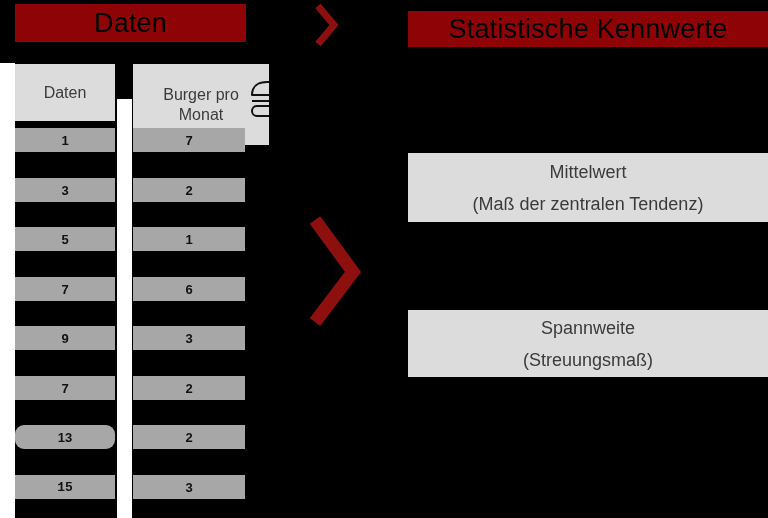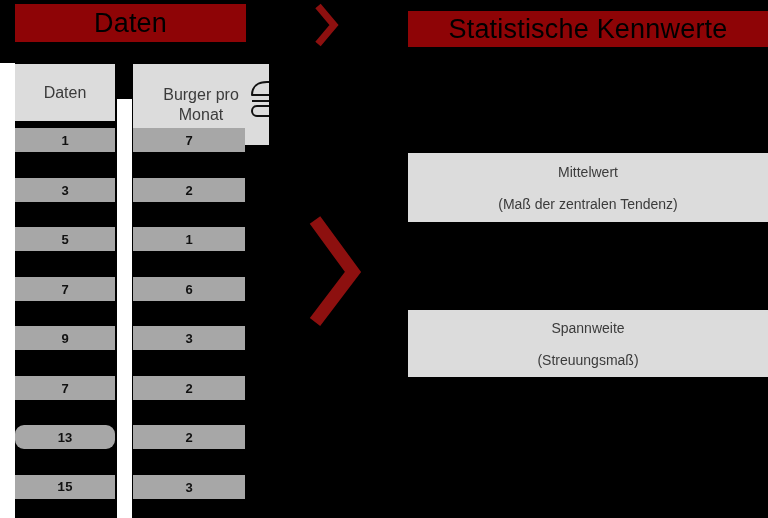--- a/index.html
+++ b/index.html
@@ -42,21 +42,21 @@
     display:flex;align-items:center;justify-content:center;
     color:#111;font-size:13px;font-weight:600;
   }
   .cell.person{left:15px;width:100px;}
   .cell.burger{left:133px;width:112px;}
 
   
   .infobox{
     position:absolute;left:408px;width:360px;background:#dcdcdc;
     display:flex;flex-direction:column;align-items:center;justify-content:center;
-    color:#3b3b3b;font-size:14px;line-height:32px;text-align:left;
+    color:#3b3b3b;font-size:18px;line-height:32px;text-align:left;
   }
   .infobox.mittelwert{top:153px;height:69px;}
   .infobox.spannweite{top:310px;height:67px;}
 </style>
 </head>
 <body>
 
 <div class="stage">
 
   <div class="strip left"></div>

